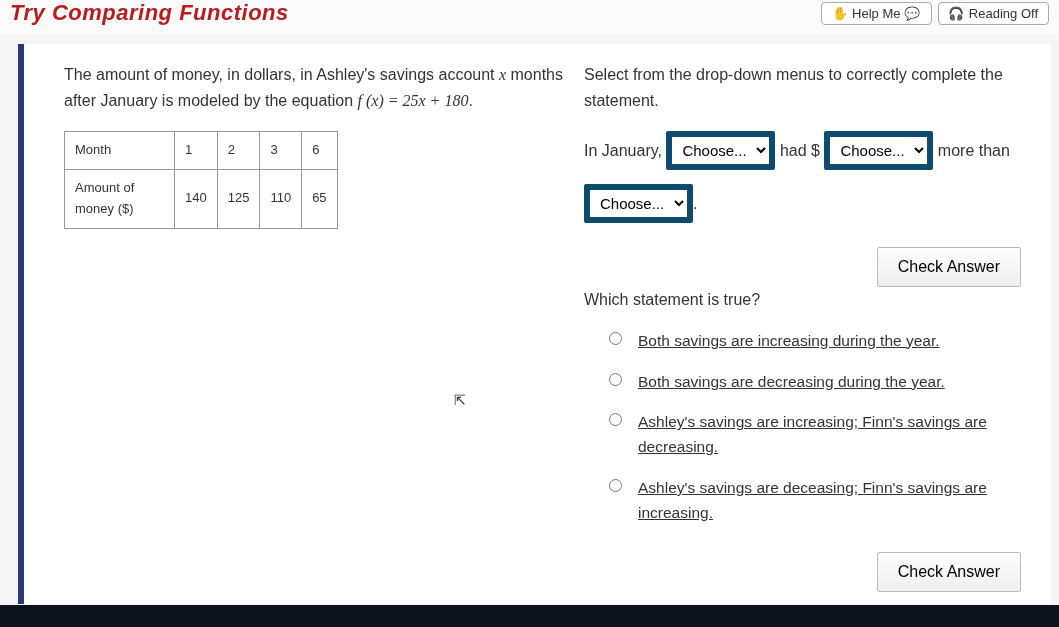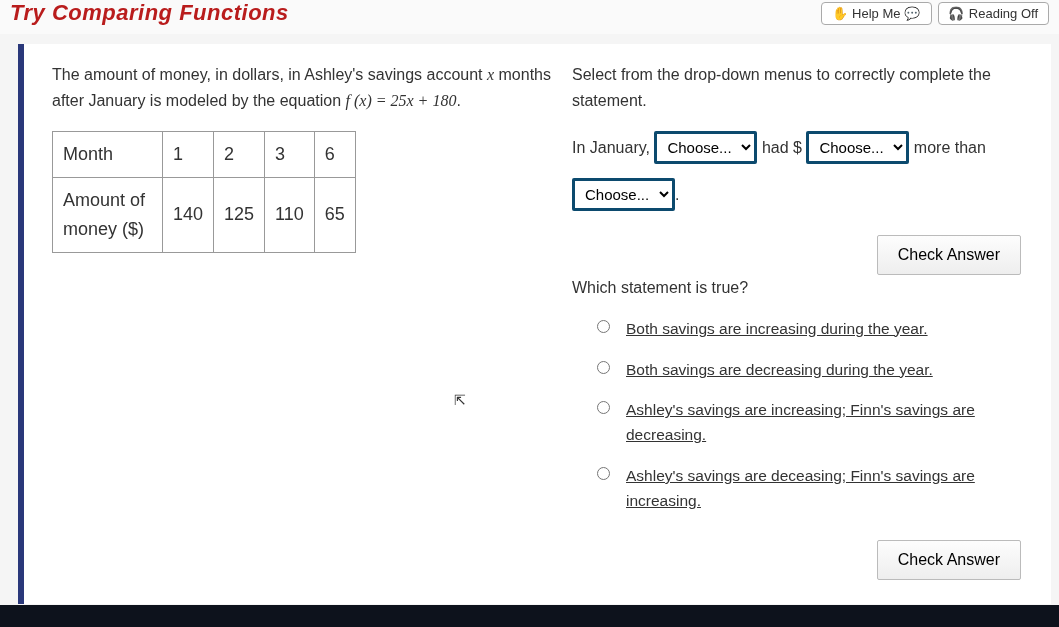--- a/index.html
+++ b/index.html
@@ -41,40 +41,40 @@
     cursor: pointer;
   }
   .content {
     position: relative;
     border-left: 6px solid #2a387a;
     margin: 10px 8px 0 18px;
     padding: 18px 0 0 28px;
     background: #fff;
     min-height: 560px;
   }
-  .cols { display: flex; gap: 20px; }
+  .cols { display: flex; gap: 20px; margin-left: 12px; }
   .left { flex: 0 0 500px; line-height: 1.6; font-size: 16px; color: #333; }
   .right { flex: 1; font-size: 16px; line-height: 1.6; padding-right: 20px; }
   .para { margin-bottom: 18px; }
   .ftext { font-style: italic; font-family: 'Times New Roman', serif; }
   table.data {
     border-collapse: collapse;
     margin-top: 8px;
   }
   table.data td, table.data th {
     border: 1px solid #999;
     padding: 8px 10px;
-    font-size: 18px;
+    font-size: 13px;
     text-align: left;
     font-weight: normal;
     background: #fff;
   }
   table.data th { width: 110px; }
   select.choose {
-    border: 3px solid #0c4a6e;
+    border: 6px solid #0c4a6e;
     background: #fff;
     padding: 4px 6px;
     font-size: 15px;
     border-radius: 2px;
   }
   .fill-line { margin-bottom: 14px; }
   .check-btn {
     border: 1px solid #bbb;
     background: linear-gradient(#fdfdfd,#eee);
     padding: 10px 20px;

